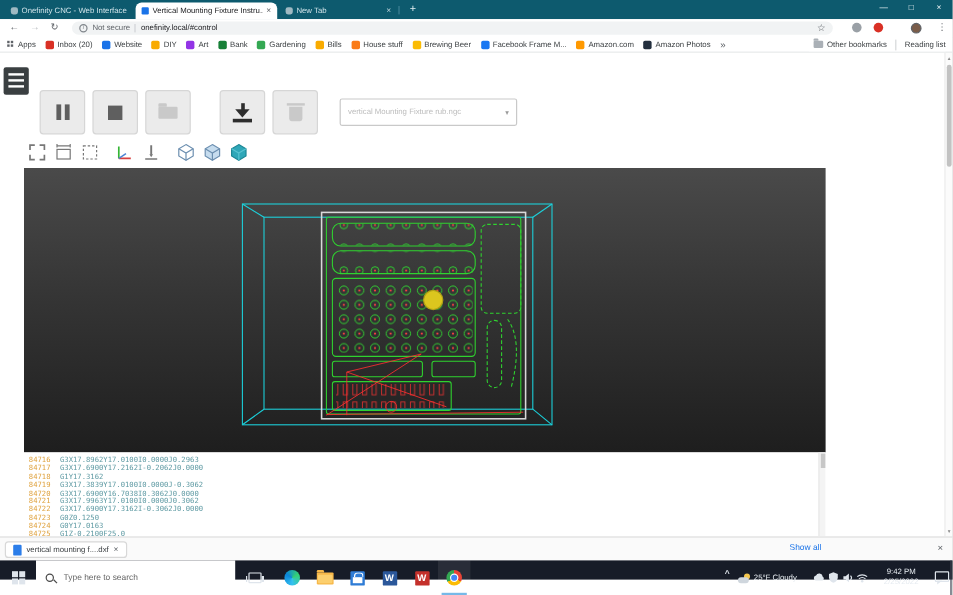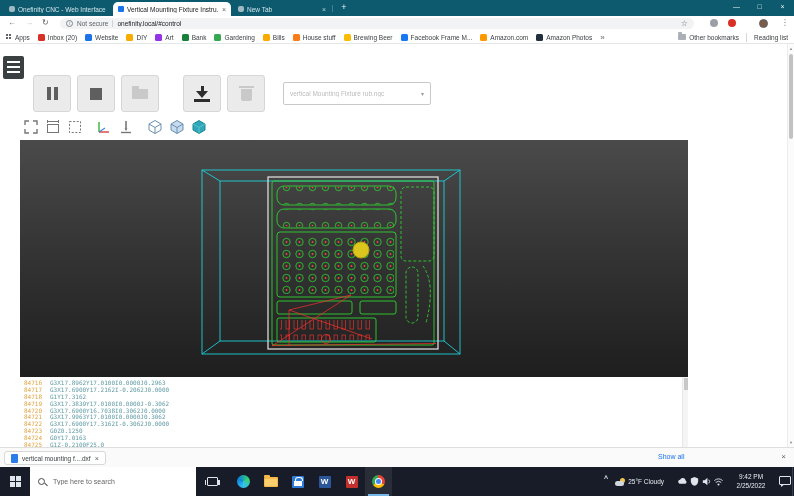--- a/index.html
+++ b/index.html
@@ -111,21 +111,21 @@
   .dlbar{position:absolute;top:447px;left:0;right:0;height:20px;background:#fafafa;border-top:1px solid #dedede;}
   .dl-chip{position:absolute;left:4px;top:3px;height:14px;background:#fff;border:1px solid #d8d8d8;
            border-radius:3px;display:flex;align-items:center;gap:4px;padding:0 6px;}
   .dl-ic{width:7px;height:9px;background:#2b7de9;border-radius:1px;flex:none;}
   .dl-name{font-size:6.5px;color:#3c4043;white-space:nowrap;}
   .dl-x{font-size:7px;color:#5f6368;}
   .dl-showall{position:absolute;left:658px;top:5px;font-size:7px;color:#1a73e8;}
   .dl-close{position:absolute;right:8px;top:4px;font-size:8px;color:#5f6368;}
 
   
-  .taskbar{position:absolute;top:467px;left:0;right:0;height:29px;background:#171c28;}
+  .taskbar{position:absolute;top:467px;left:0;right:0;height:16px;background:#171c28;}
   .start{position:absolute;left:0;top:0;width:30px;height:29px;display:flex;align-items:center;justify-content:center;}
   .winlogo{display:grid;grid-template-columns:5px 5px;grid-template-rows:5px 5px;gap:1px;}
   .winlogo i{background:#dfe5ec;}
   .tsearch{position:absolute;left:30px;top:0;width:166px;height:29px;background:#fff;display:flex;align-items:center;}
   .mag{width:7px;height:7px;border:1.3px solid #4a4a4a;border-radius:50%;margin-left:8px;position:relative;flex:none;}
   .mag::after{content:"";position:absolute;width:4px;height:1.3px;background:#4a4a4a;
               transform:rotate(45deg);right:-3.5px;bottom:-1px;}
   .tsearch-in{border:0;outline:0;background:transparent;font-size:7px;color:#444;margin-left:6px;width:120px;
               font-family:"Liberation Sans",sans-serif;}
   .tsearch-in::placeholder{color:#666;}

